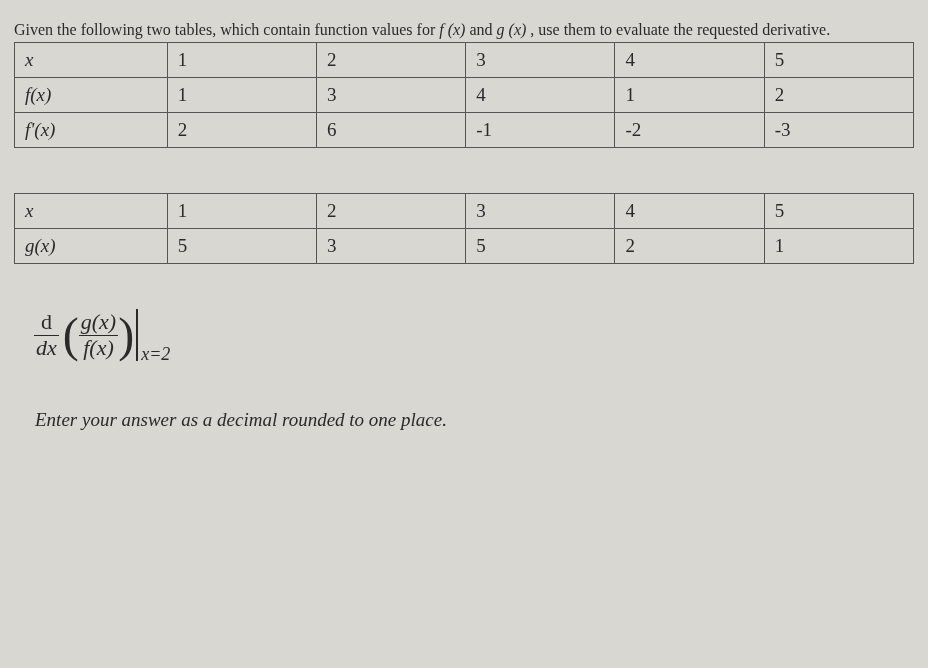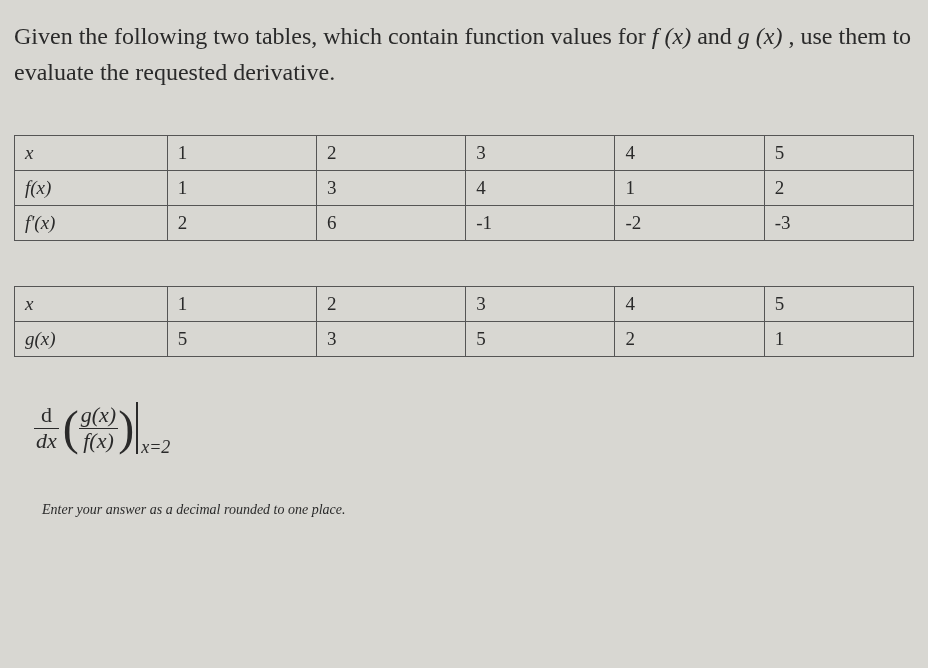--- a/index.html
+++ b/index.html
@@ -10,23 +10,22 @@
     body {
       width: 928px;
       height: 668px;
       background: #d8d7d2;
       font-family: Georgia, 'Times New Roman', serif;
       color: #2a2a2a;
       padding: 18px 14px;
       overflow: hidden;
     }
     .prompt-text {
-      font-size: 24px;
+      font-size: 16px;
       line-height: 1.5;
-      margin-bottom: 45px;
     }
     .math-fn {
       font-style: italic;
     }
     .math-var {
       font-style: italic;
     }
     table {
       border-collapse: collapse;
       width: 100%;
@@ -87,24 +86,24 @@
       position: relative;
     }
     .eval-sub {
       position: absolute;
       bottom: -4px;
       left: 3px;
       font-size: 18px;
       white-space: nowrap;
     }
     .answer-prompt {
-      font-size: 14px;
+      font-size: 19px;
       font-style: italic;
       font-family: Georgia, serif;
-      margin-left: 28px;
+      margin-left: 21px;
     }
   </style>
 </head>
 <body>
 
 <div class="prompt-text">
   <span>Given the following two tables, which contain function values for </span><span class="math-fn">f (x)</span><span> and </span><span class="math-fn">g (x)</span><span> , use them to evaluate the requested derivative.</span>
 </div>
 
 <table>

